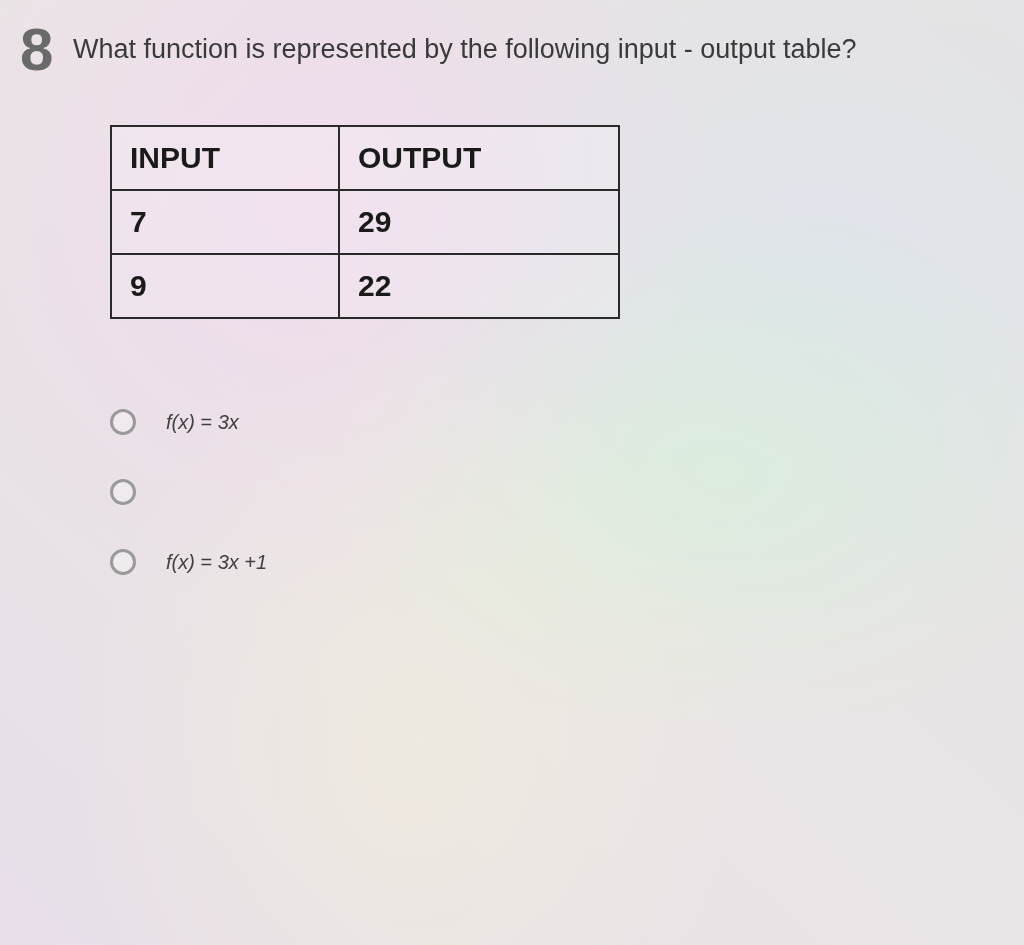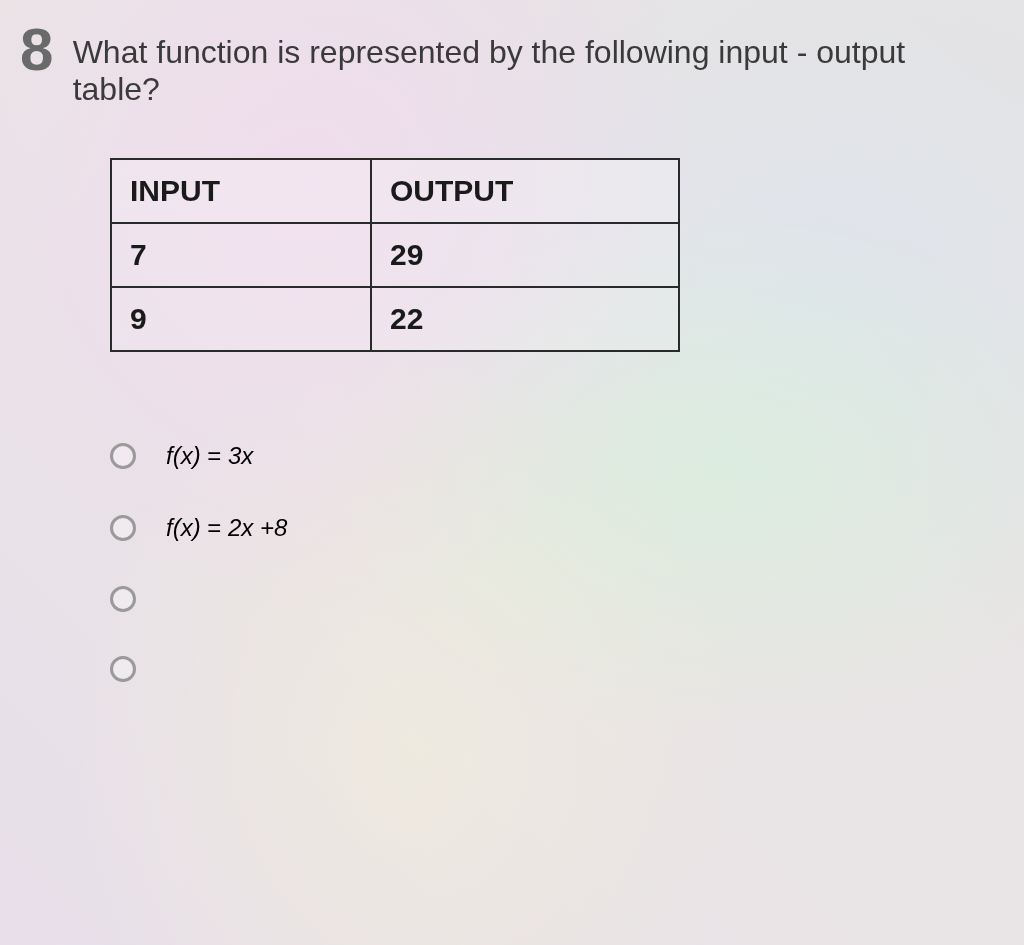--- a/index.html
+++ b/index.html
@@ -34,21 +34,21 @@
       font-weight: bold;
       color: #6a6a6a;
       font-family: Arial, sans-serif;
       line-height: 0.85;
       margin-right: 8px;
       margin-top: -6px;
       width: 45px;
     }
     
     .question-text {
-      font-size: 32px;
+      font-size: 27px;
       color: #3a3a3a;
       font-weight: 500;
       padding-top: 4px;
     }
     
     .table-wrapper {
       margin-left: 90px;
       margin-bottom: 90px;
     }
     
@@ -72,25 +72,25 @@
     
     td {
       font-size: 30px;
       font-weight: bold;
       text-align: left;
       padding: 14px 18px;
       color: #1a1a1a;
     }
     
     th:first-child, td:first-child {
-      width: 260px;
+      width: 228px;
     }
     
     th:last-child, td:last-child {
-      width: 308px;
+      width: 280px;
     }
     
     .options {
       margin-left: 90px;
     }
     
     .option {
       display: flex;
       align-items: center;
       margin-bottom: 44px;
@@ -99,22 +99,22 @@
     .radio-circle {
       width: 26px;
       height: 26px;
       border: 3px solid #9a9a9a;
       border-radius: 50%;
       margin-right: 30px;
       background: rgba(255, 255, 255, 0.3);
     }
     
     .option-label {
-      font-size: 24px;
-      color: #000000;
+      font-size: 20px;
+      color: #404040;
       font-style: italic;
     }
     
     .option-label .plain {
       font-style: normal;
     }
   </style>
 </head>
 <body>
 
@@ -144,21 +144,18 @@
   </table>
 </div>
 
 <div class="options">
   <div class="option">
     <div class="radio-circle"></div>
     <div class="option-label"><span>f(x)</span><span class="plain"> = </span><span>3x</span><span></span></div>
   </div>
   <div class="option">
     <div class="radio-circle"></div>
-    <div class="option-label"><span>f(x)</span><span class="plain"> = </span><span>2x</span><span> +8</span></div>
   </div>
   <div class="option">
     <div class="radio-circle"></div>
-  </div>
-  <div class="option">
-    <div class="radio-circle"></div>
+    <div class="option-label"><span>f(x)</span><span class="plain"> = </span><span>3x</span><span> +1</span></div>
   </div>
 </div>
 
 </body></html>

